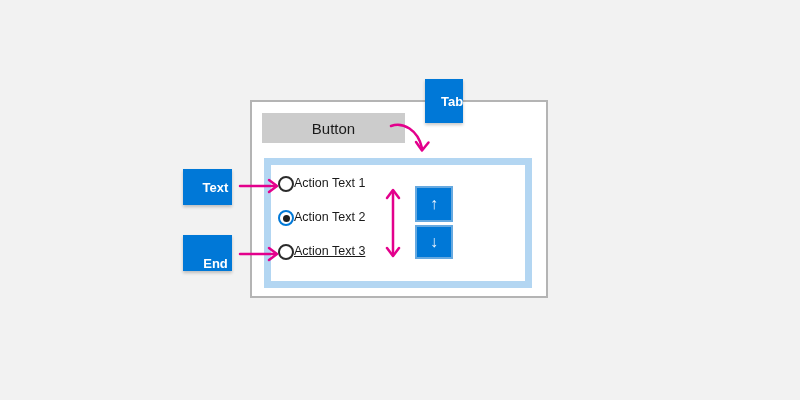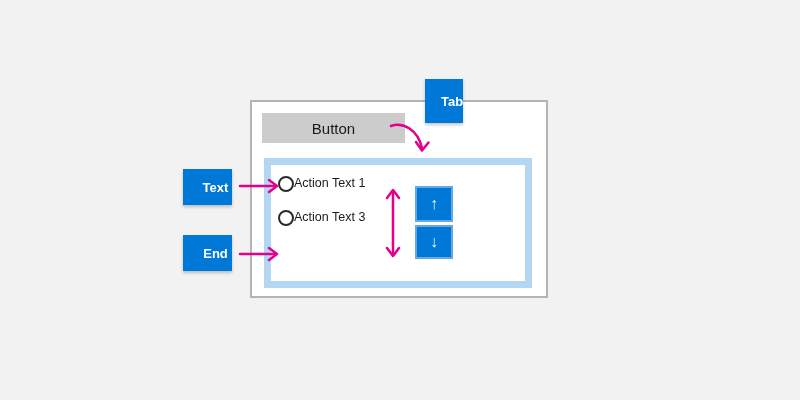--- a/index.html
+++ b/index.html
@@ -25,21 +25,21 @@
   }
   .key-badge{
     position:absolute; background:var(--accent); color:#ffffff;
     display:flex; align-items:center; justify-content:center;
     font-size:13px; font-weight:bold;
     box-shadow:0 2px 3px rgba(0,0,0,0.22);
     padding-left:16px;
   }
   .key-tab { left:425px; top:79px;  width:38px; height:44px; }
   .key-home{ left:183px; top:169px; width:49px; height:36px; }
-  .key-end { left:183px; top:235px; width:49px; height:36px; }
+  .key-end { left:183px; top:235px; width:49px; height:36px;align-items:flex-end; }
   .focus-frame{
     position:absolute; left:264px; top:158px; width:268px; height:130px;
     background:#ffffff; border:7px solid var(--light-blue);
   }
   .radio-row{
     position:absolute; left:7px; height:20px;
     display:flex; align-items:flex-start; gap:0;
   }
   .radio-row:nth-of-type(1){ top:11px; }
   .radio-row:nth-of-type(2){ top:45px; }
@@ -87,20 +87,26 @@
 </div>
 <div class="key-badge key-end">
   <span>End</span>
 </div>
 
 <div class="focus-frame">
   <div class="radio-row">
     <span class="radio"></span>
     <span class="radio-label">Action Text 1</span>
   </div>
+  <div class="radio-row selected">
+    <span class="radio">
+        <span class="radio-dot"></span>
+      </span>
+    <span class="radio-label">Action Text 2</span>
+  </div>
   <div class="radio-row">
     <span class="radio"></span>
     <span class="radio-label">Action Text 3</span>
   </div>
 </div>
 
 <div class="spin-btn spin-up">
   <span>↑</span>
 </div>
 <div class="spin-btn spin-down">

